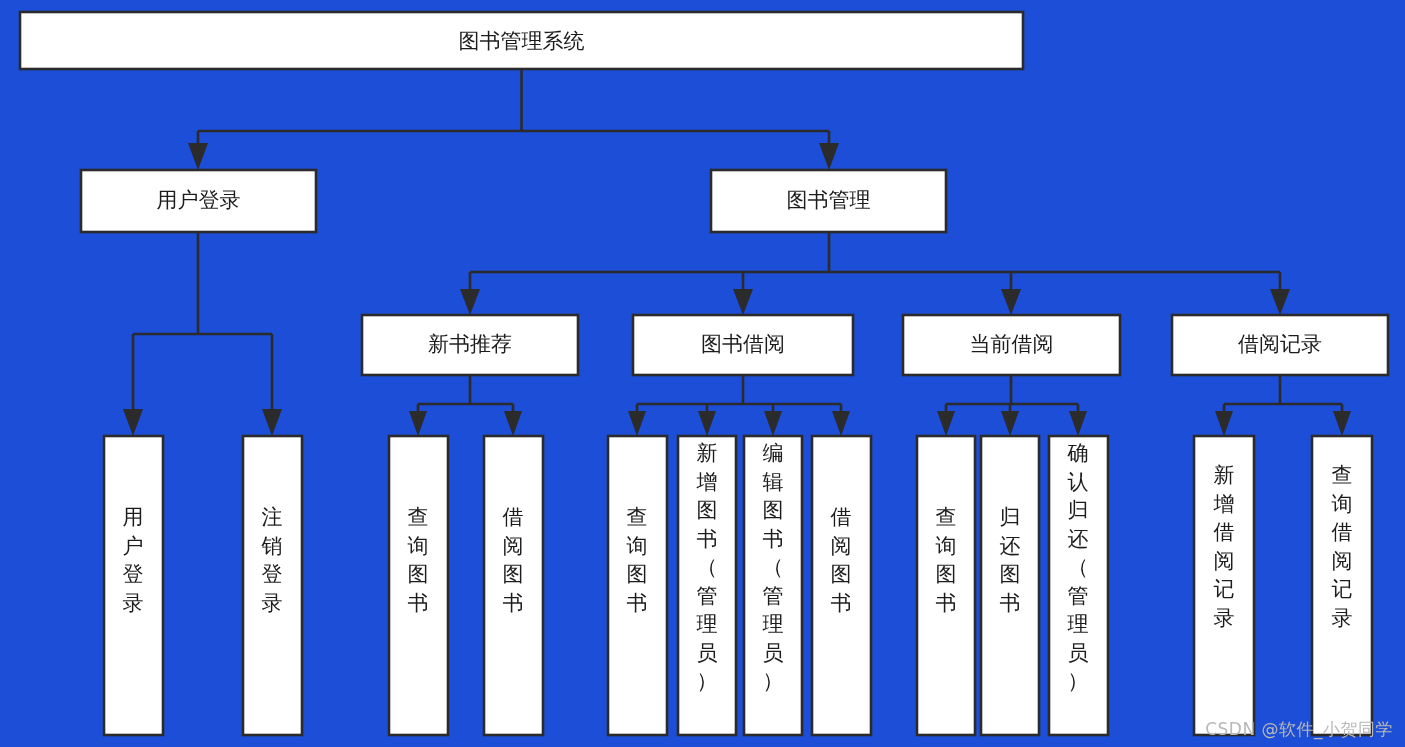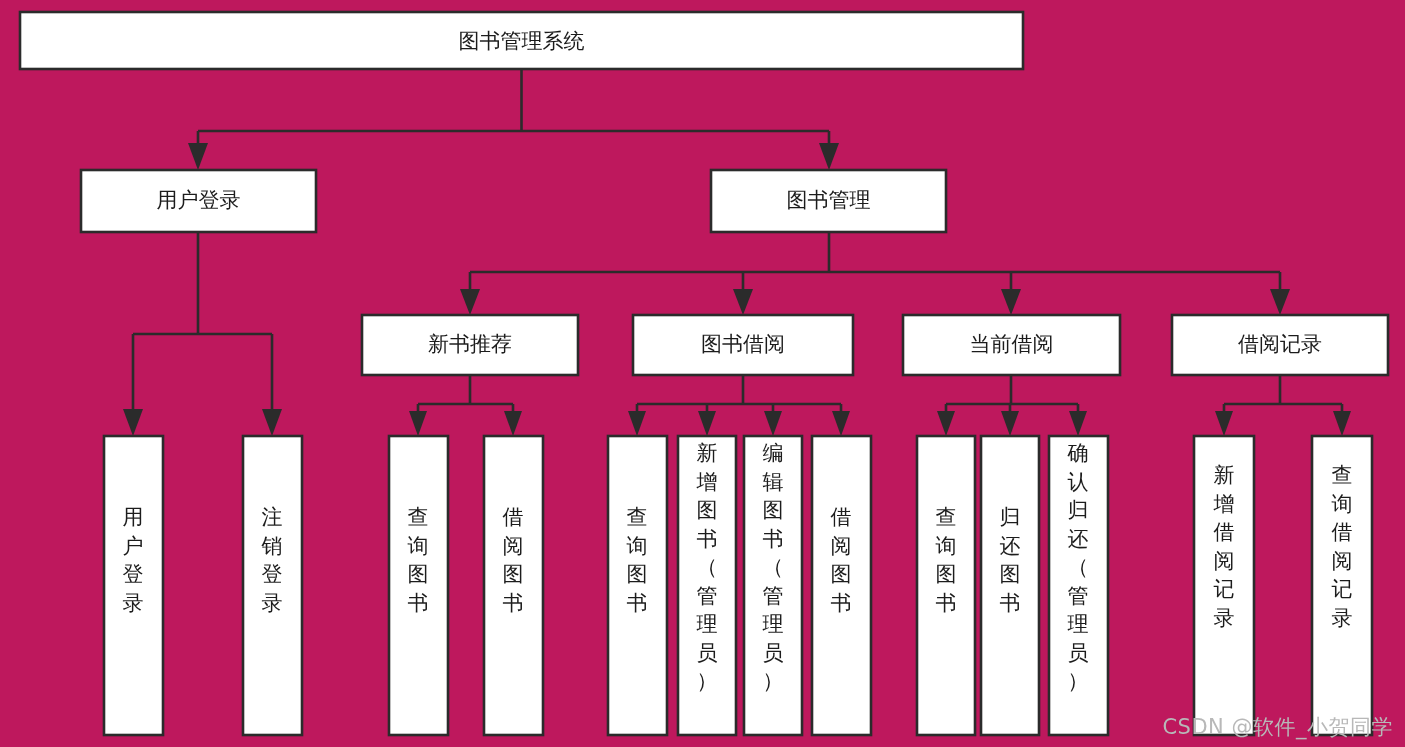--- a/index.html
+++ b/index.html
@@ -7,21 +7,21 @@
     padding: 0;
     background: #ffffff;
   }
   body {
     font-family: "DejaVu Sans", "Liberation Sans", sans-serif;
   }
   #diagram-root {
     position: relative;
     width: 1405px;
     height: 747px;
-    background: #be185d;
+    background: #1d4ed8;
     overflow: hidden;
   }
   svg#flowchart {
     position: absolute;
     left: 0;
     top: 0;
     width: 1405px;
     height: 747px;
   }
   .node-rect {
@@ -50,21 +50,21 @@
     font-family: "DejaVu Sans", "Liberation Sans", sans-serif;
     font-size: 21px;
     fill: #1c1c1c;
     text-anchor: middle;
   }
   .watermark {
     position: absolute;
     right: 12px;
     bottom: 6px;
     font-family: "DejaVu Sans", "Liberation Sans", sans-serif;
-    font-size: 21px;
+    font-size: 17px;
     color: #b8b8b8;
     white-space: nowrap;
     letter-spacing: 0.5px;
     user-select: none;
   }
 </style>
 </head>
 <body>
 
 <div id="diagram-root">

